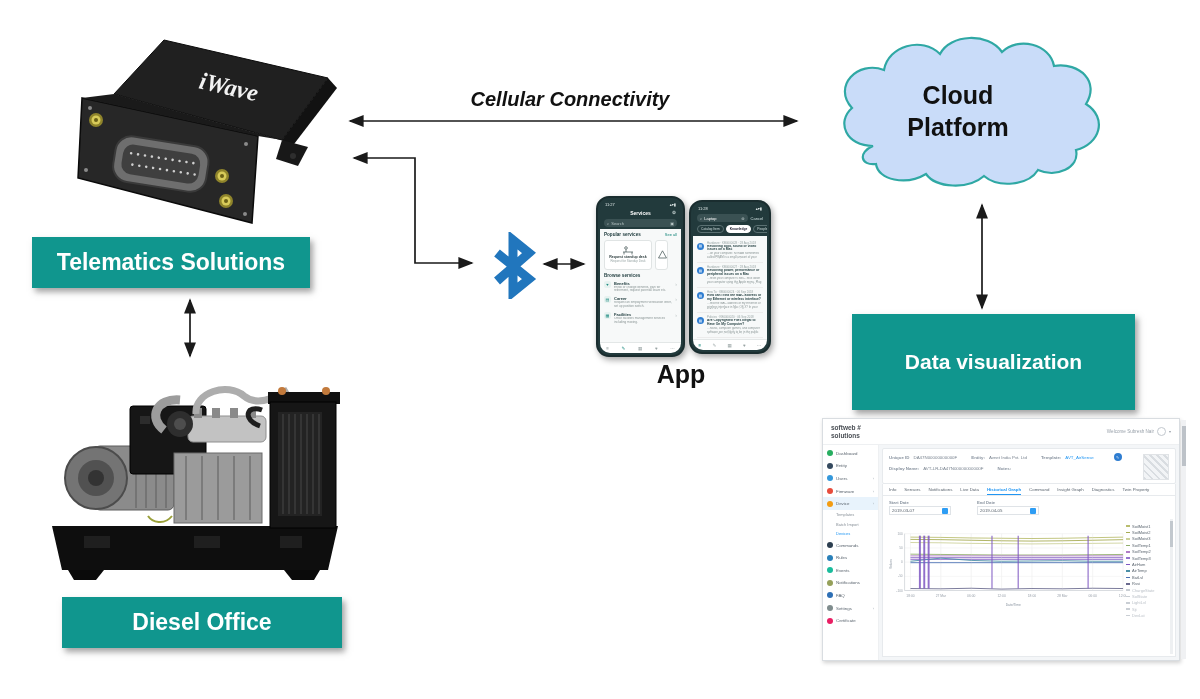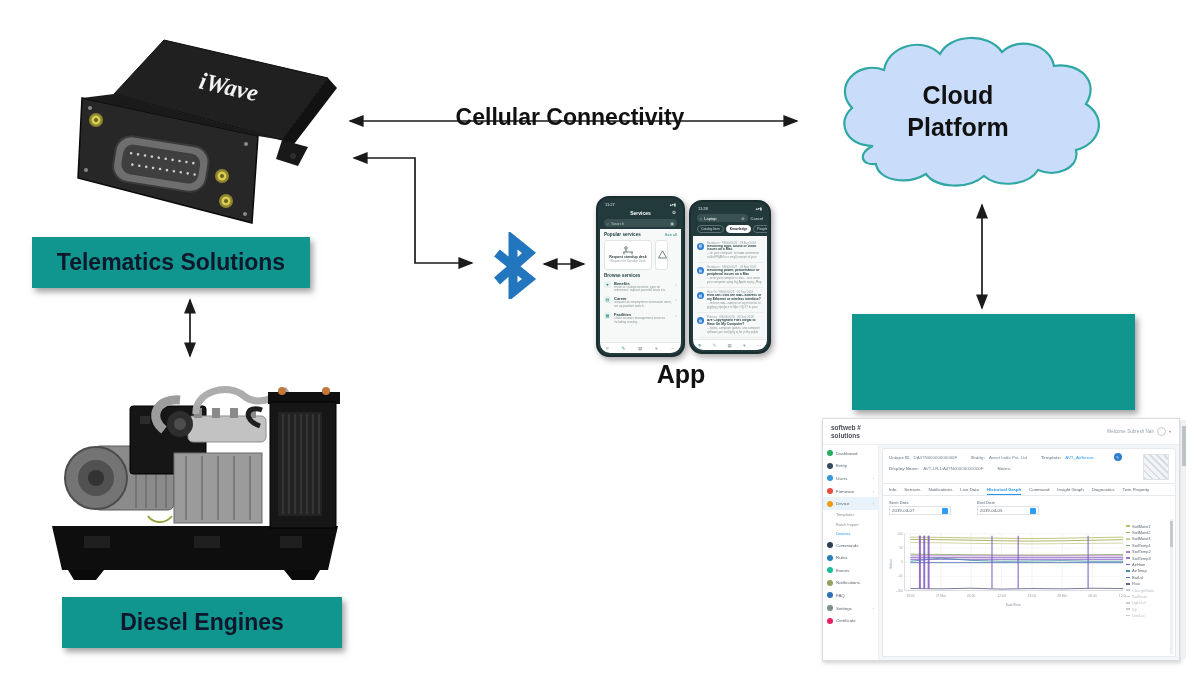--- a/index.html
+++ b/index.html
@@ -1,21 +1,21 @@
 <!DOCTYPE html>
 <html><head>
 <meta charset="utf-8">
 <style>
   html,body{margin:0;padding:0;background:#fff;}
   .canvas{position:relative;width:1200px;height:699px;background:#fff;overflow:hidden;
           font-family:"Liberation Sans",sans-serif;}
   .abs{position:absolute;}
 
   
-  .teal-box{position:absolute;background:#10968e;color:#0f172a;font-weight:bold;
+  .teal-box{position:absolute;background:#10968e;color:#ffffff;font-weight:bold;
     display:flex;flex-direction:column;align-items:center;justify-content:center;
     text-align:center;box-shadow:3px 4px 6px rgba(90,90,90,.55);}
   .teal-box .l1,.teal-box .l2{line-height:1.35;}
 
   
   .diagram-label{position:absolute;color:#111;font-weight:bold;text-align:center;}
 
   
   .phone{position:absolute;background:#223a3c;border:2px solid #1a2d2f;border-radius:13px;
     padding:2px;box-sizing:border-box;box-shadow:2px 3px 6px rgba(0,0,0,.35);}
@@ -245,24 +245,24 @@
         <line x1="257" y1="56" x2="257" y2="156"></line>
       <line x1="263" y1="56" x2="263" y2="156"></line>
         <line x1="269" y1="56" x2="269" y2="156"></line>
       <line x1="275" y1="56" x2="275" y2="156"></line>
     </g>
     <path d="M218 52 C202 46 198 62 216 68" fill="none" stroke="#1e1e1e" stroke-width="5"></path>
     <path d="M128 158 C120 168 108 164 104 158" fill="none" stroke="#9aa03a" stroke-width="2"></path>
   </svg>
 
   <div class="teal-box" style="left:62px;top:597px;width:280px;height:51px;font-size:23px;">
-    <span class="l1">Diesel Engines</span>
+    <span class="l1">Diesel Office</span>
   </div>
 
-  <div class="diagram-label" style="left:415px;top:104px;width:310px;font-size:23px;">Cellular Connectivity</div>
+  <div class="diagram-label" style="left:415px;top:88px;width:310px;font-size:20px;font-style:italic;">Cellular Connectivity</div>
 
   <svg class="abs" style="left:484px;top:232px;" width="57" height="67" viewBox="0 0 57 67">
     <path d="M13 49 L45 21 L29 8 L29 60 L45 47 L13 21" fill="none" stroke="#2176bd" stroke-width="9" stroke-linejoin="miter"></path>
   </svg>
 
   <div class="phone" style="left:596px;top:196px;width:89px;height:161px;">
     <div class="screen">
       <div class="p-status">
         <span>11:27</span>
         <span>▴▾▮</span>
@@ -402,20 +402,21 @@
   <svg class="abs" style="left:818px;top:24px;" width="292" height="178" viewBox="0 0 292 178">
     <path d="M55 122 C28 122 18 98 34 84 C14 62 40 36 66 46 C70 22 104 12 122 30
              C132 10 170 8 184 28 C200 12 232 20 236 42 C262 38 282 58 268 80
              C290 94 282 120 258 126 C262 144 238 154 220 146 C210 162 180 164 166 152
              C150 166 118 164 108 150 C88 162 60 156 58 140 C42 142 40 128 55 122 Z" fill="#c9dcf9" stroke="#2fa8a4" stroke-width="2.2"></path>
     <text x="140" y="80" text-anchor="middle" font-family="Liberation Sans, sans-serif" font-weight="bold" font-size="25" fill="#111">Cloud</text>
     <text x="140" y="112" text-anchor="middle" font-family="Liberation Sans, sans-serif" font-weight="bold" font-size="25" fill="#111">Platform</text>
   </svg>
 
   <div class="teal-box" style="left:852px;top:314px;width:283px;height:96px;font-size:21px;">
+    <span class="l1">Data visualization</span>
   </div>
 
   <div class="dash">
     <div class="db-head">
       <div class="db-logo">
         <div>softweb #</div>
         <div>solutions</div>
       </div>
       <div class="db-welcome">
         <span>Welcome Subresh Nair</span>

